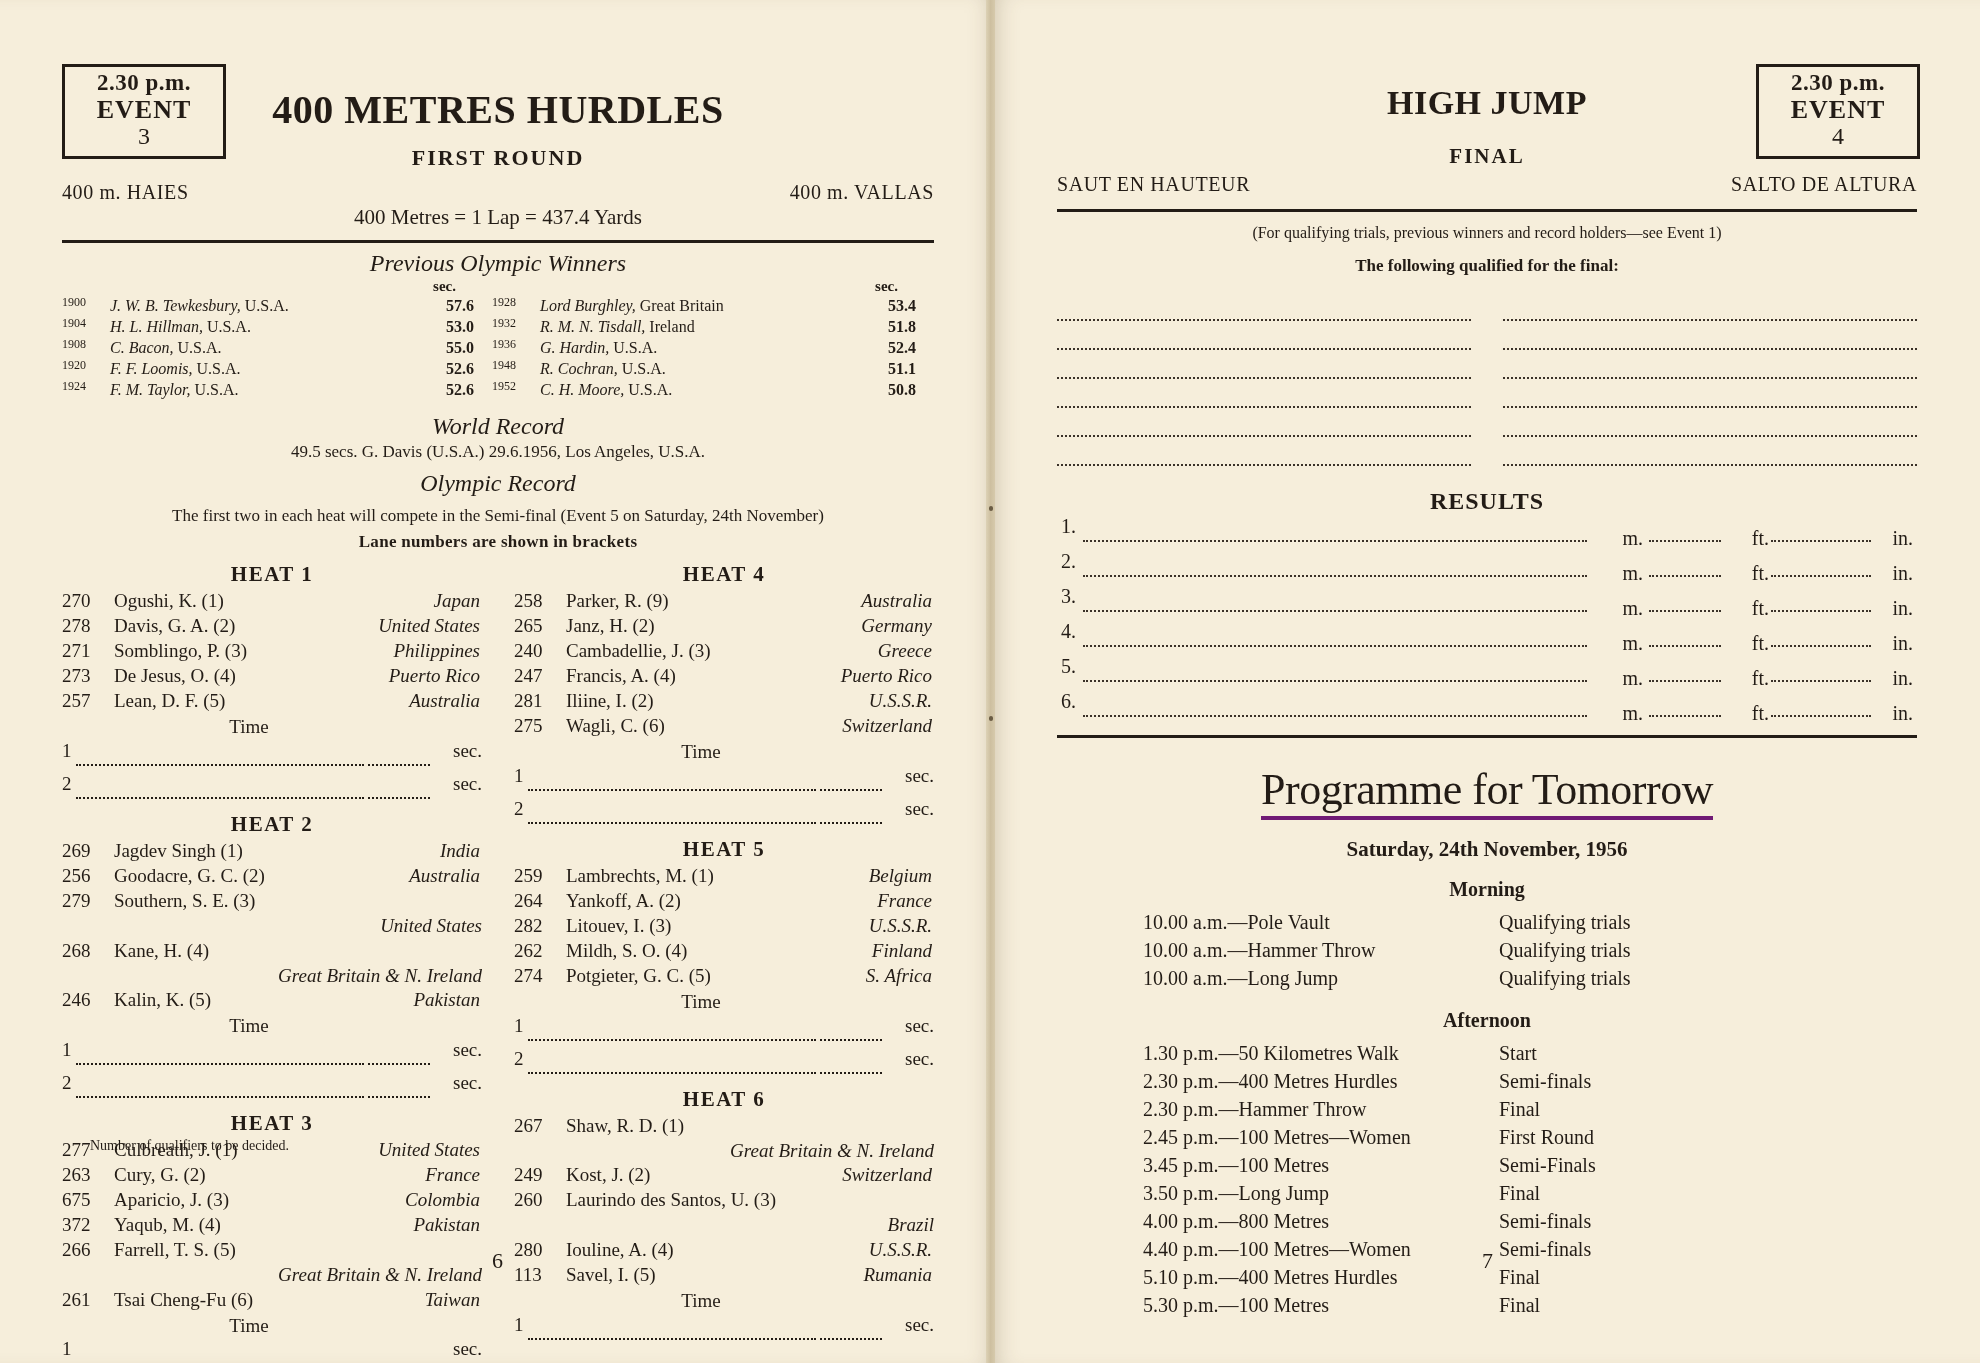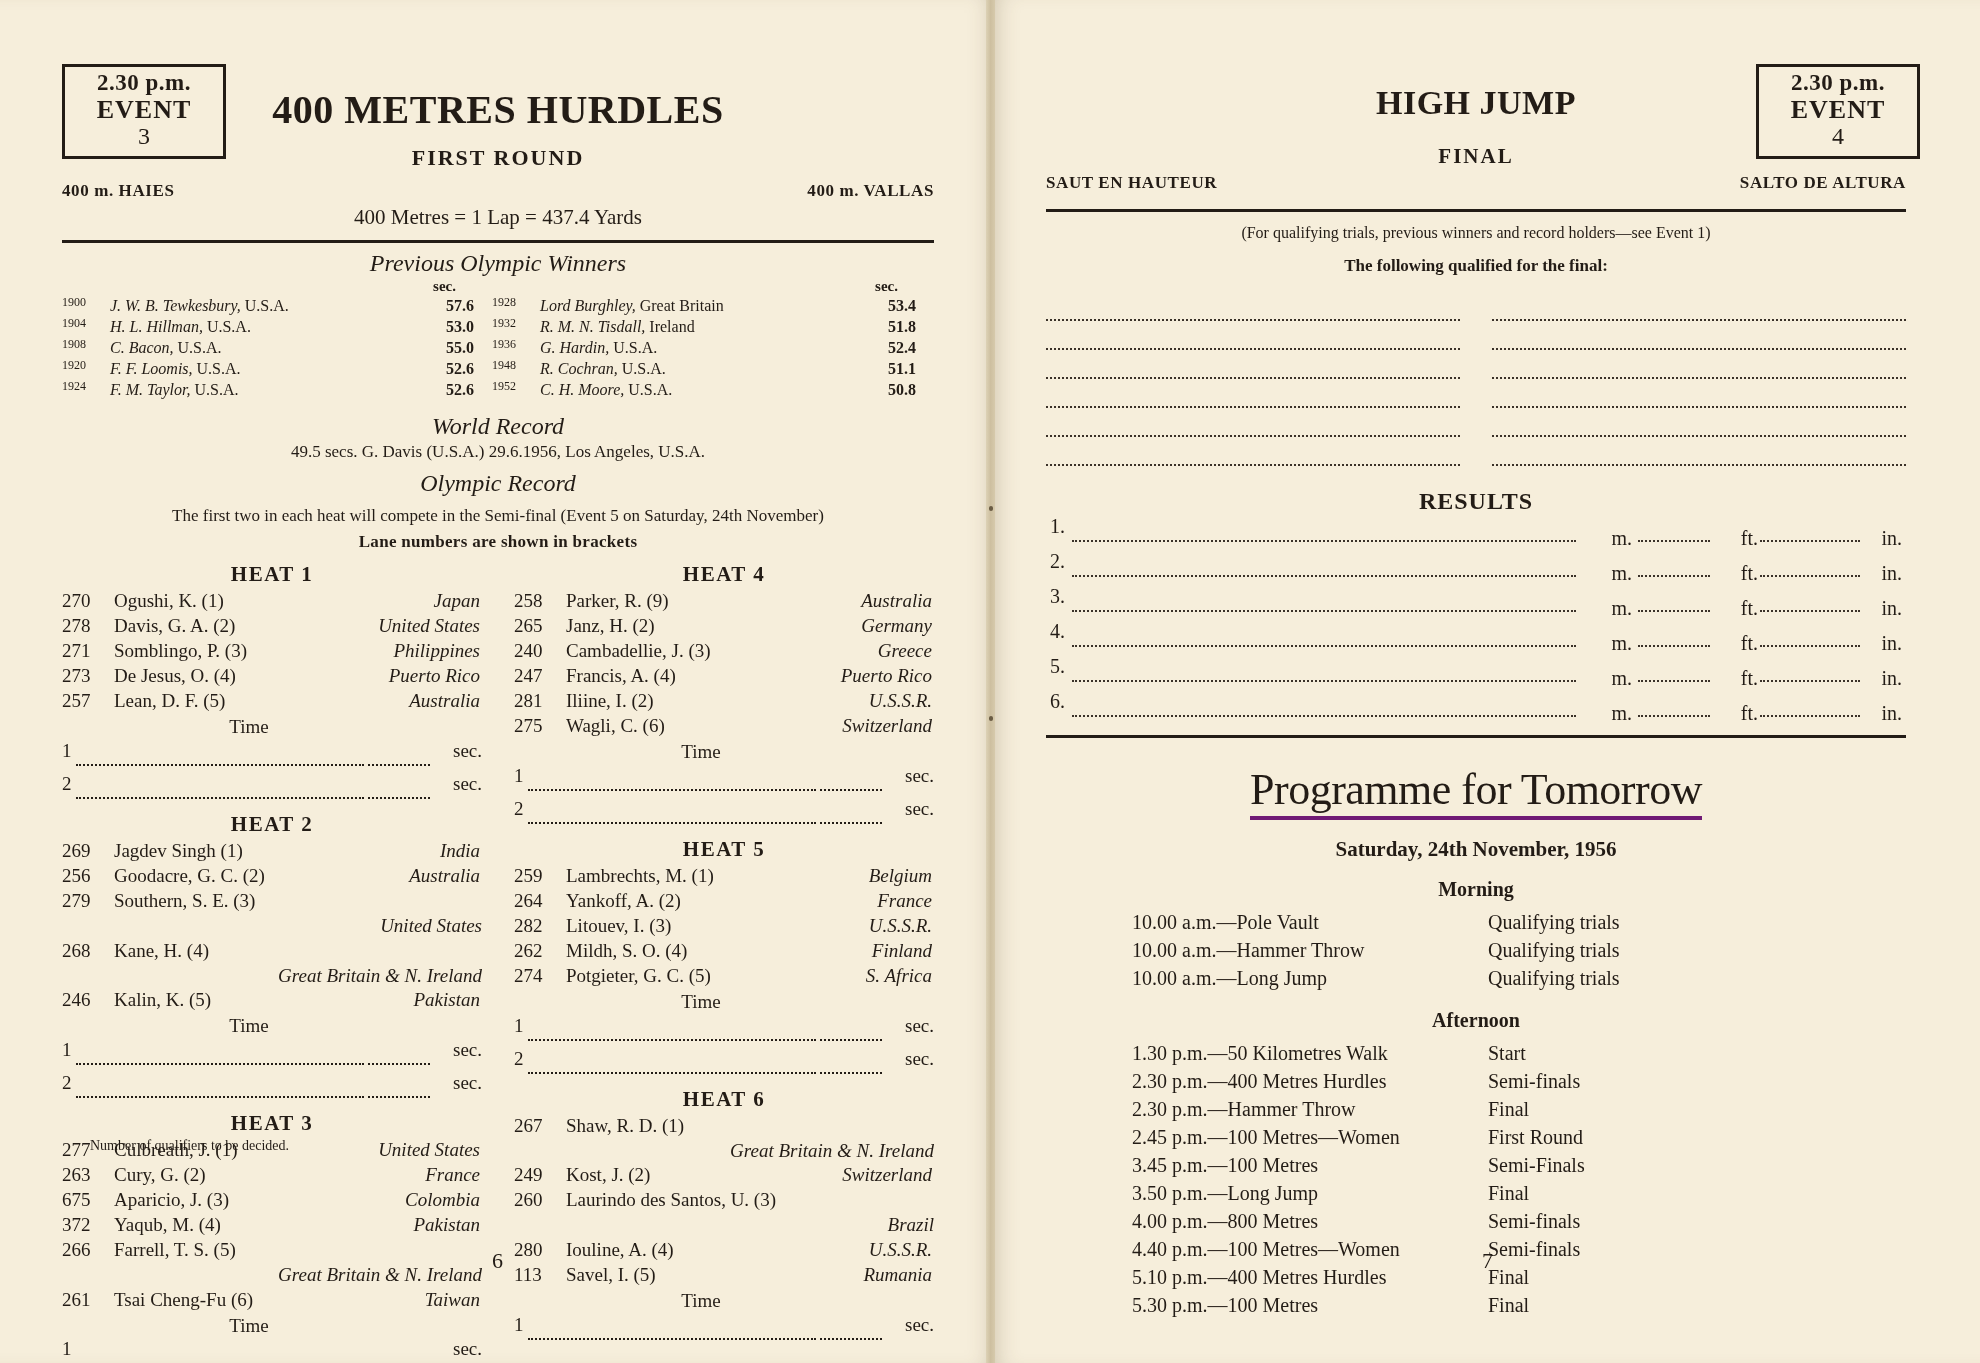--- a/index.html
+++ b/index.html
@@ -26,21 +26,21 @@
     font-family:"Liberation Serif",serif;box-shadow:0 0 0 2px #f6eedb inset;}
   .evbox .t1{font-size:23px;font-weight:bold;letter-spacing:.5px;}
   .evbox .t2{font-size:26px;font-weight:bold;letter-spacing:1px;}
   .evbox .t3{font-size:24px;}
   #ev3{left:62px;top:64px;width:138px;}
   #ev4{right:60px;top:64px;width:138px;}
 
   .bigtitle{font-size:40px;font-weight:bold;letter-spacing:.5px;text-align:center;
     font-family:"Liberation Serif",serif;}
   .round{font-size:22px;font-weight:bold;letter-spacing:2px;text-align:center;margin-top:12px;}
-  .langrow{position:relative;height:28px;margin-top:10px;font-size:17px;font-weight:bold;letter-spacing:.6px;}
+  .langrow{position:relative;height:28px;margin-top:10px;font-size:20px;font-weight:normal;letter-spacing:.6px;}
   .langrow .l{position:absolute;left:0;}
   .langrow .r{position:absolute;right:0;}
   .conv{font-size:21px;text-align:center;margin-top:-4px;}
 
   .sechead{font-size:24px;font-style:italic;text-align:center;margin:7px 0 1px;}
   .winners{position:relative;font-size:16px;}
   .wcol{position:absolute;top:0;}
   .wcol.a{left:0;width:430px;}
   .wcol.b{left:430px;width:442px;}
   .secl{font-size:15px;font-weight:bold;text-align:right;padding-right:36px;line-height:1.1;}
@@ -68,21 +68,21 @@
   .blank{position:relative;font-size:19px;height:33px;}
   .blank .idx{position:absolute;left:0;}
   .blank .dots{position:absolute;left:14px;right:118px;bottom:7px;
     border-bottom:2px dotted #231c16;}
   .blank .dots2{position:absolute;right:52px;width:62px;bottom:7px;border-bottom:2px dotted #231c16;}
   .blank .unit{position:absolute;right:0;}
   .qnote{font-size:14px;text-align:center;margin-top:2px;}
   .pageno{position:absolute;font-size:22px;width:100%;text-align:center;}
 
   
-  .rp{position:absolute;left:51px;top:0;width:860px;}
+  .rp{position:absolute;left:62px;top:0;width:860px;}
   .hjtitle{font-size:34px;font-weight:bold;text-align:center;letter-spacing:.5px;margin-top:84px;}
   .finalw{font-size:21px;font-weight:bold;letter-spacing:2px;text-align:center;margin-top:22px;}
   .qualnote{font-size:16px;text-align:center;margin-top:12px;}
   .qualhead{font-size:17px;font-weight:bold;text-align:center;margin-top:14px;}
   .dotgrid{margin-top:16px;}
   .dotrow{display:flex;gap:32px;height:29px;align-items:flex-end;}
   .dotrow span{flex:1;border-bottom:2.5px dotted #3a3128;}
   .reshead{font-size:24px;font-weight:bold;text-align:center;letter-spacing:1px;margin-top:22px;}
   .resrow{position:relative;font-size:20px;height:35px;}
   .resrow .idx{position:absolute;left:4px;}

